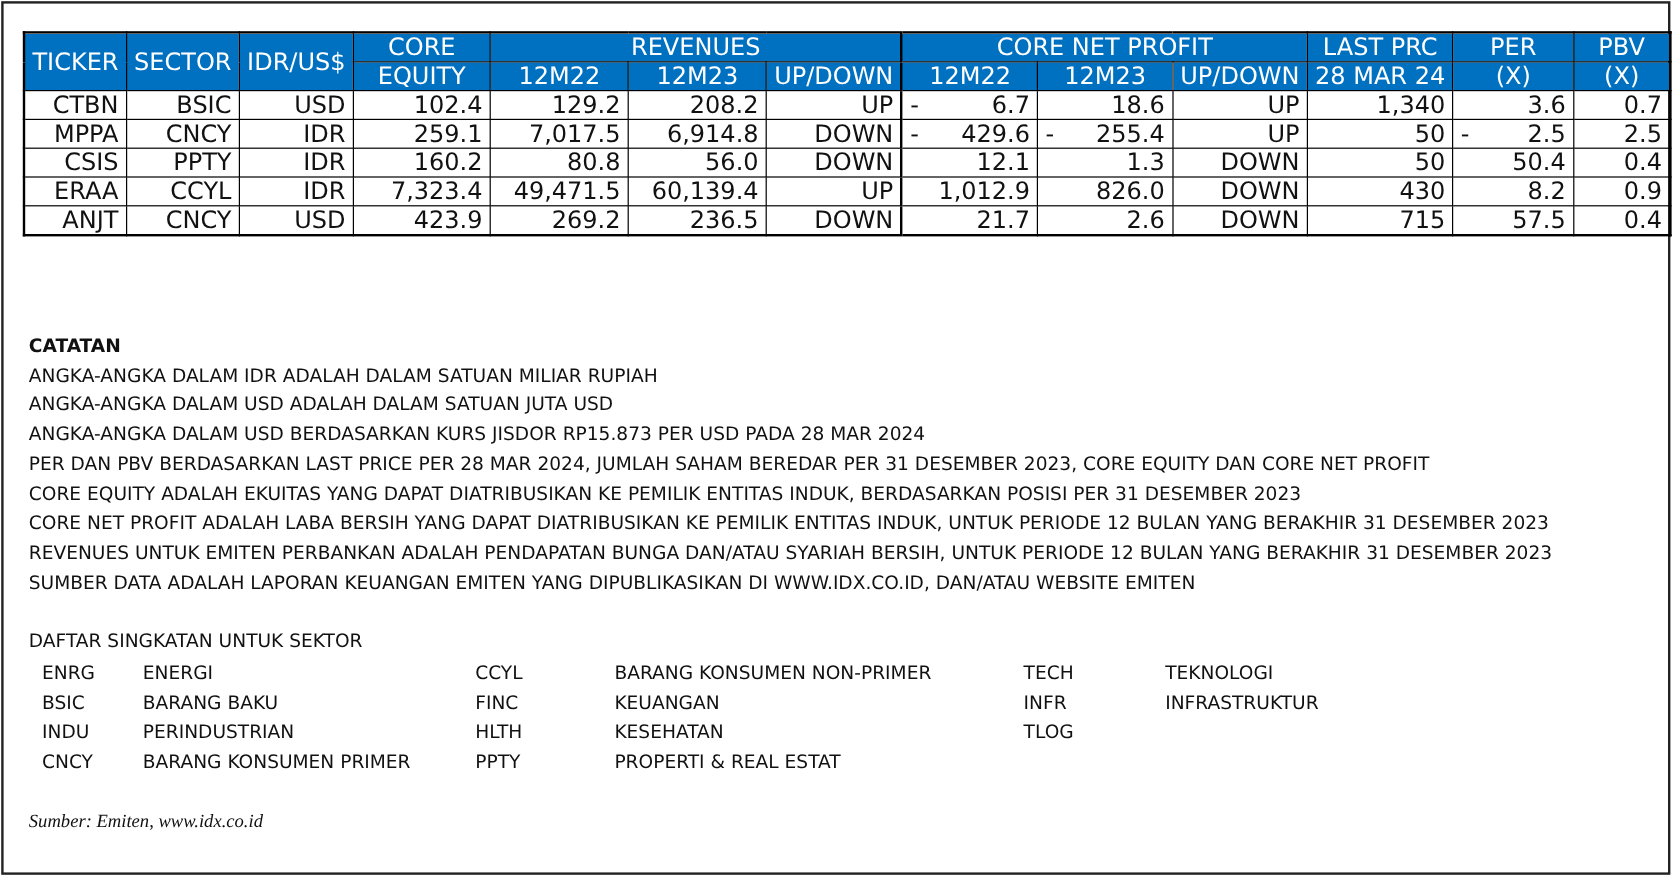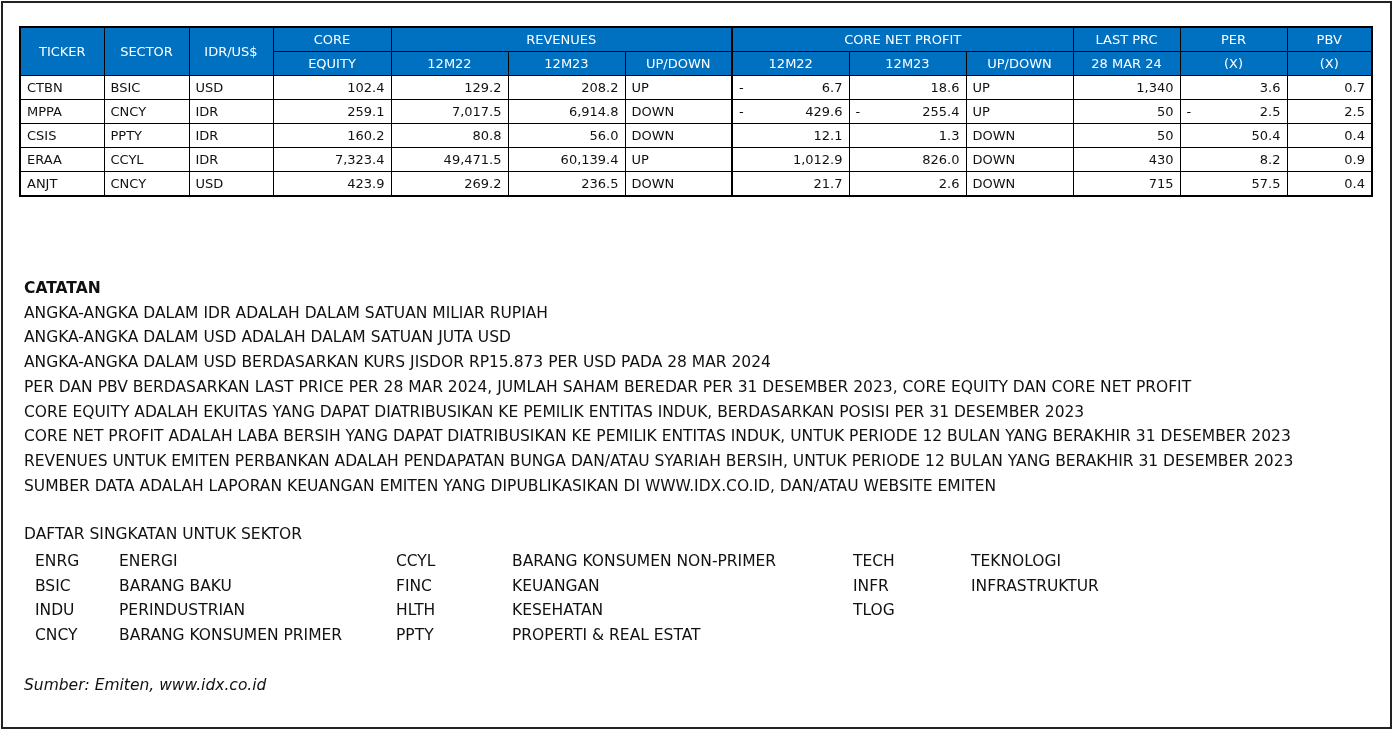--- a/index.html
+++ b/index.html
@@ -1,44 +1,44 @@
 <!DOCTYPE html>
 <html><head>
 <meta charset="utf-8">
 <style>
   html, body { margin: 0; padding: 0; background: #ffffff; }
   body { width: 1393px; height: 729px; position: relative; overflow: hidden;
          font-family: "DejaVu Sans", sans-serif; color: #111; }
   .frame { position: absolute; left: 1px; top: 1px; width: 1387px; height: 724px;
            border: 2px solid #222; box-sizing: content-box; }
   table.fin { position: absolute; left: 19px; top: 26px; border-collapse: collapse;
-              table-layout: fixed; font-size: 13px; padding-left: 16px; }
+              table-layout: fixed; font-size: 20px; padding-left: 16px; }
   table.fin th, table.fin td { border: 1.5px solid #000; padding: 0 6px; height: 23px;
               white-space: nowrap; overflow: hidden; line-height: 23px; }
   table.fin th { background: #0070c0; color: #fff; font-weight: normal; text-align: center; }
   table.fin th.tall { vertical-align: middle; }
   table.fin td { text-align: right; }
-  table.fin td.c { text-align: left; }
+  table.fin td.c { text-align: right; }
   table.fin td .neg { float: left; }
   table.fin { border: 2px solid #000; }
   .thick-l { border-left: 2.5px solid #000 !important; }
 
   .notes { position: absolute; left: 24px; top: 276px; font-size: 15.5px; line-height: 24.7px; }
   .notes .title { font-weight: bold; }
   .notes .line { white-space: nowrap; }
 
   .abbr-title { position: absolute; left: 24px; top: 525px; font-size: 15.5px; }
   .abbr { position: absolute; top: 549px; font-size: 15.5px; line-height: 24.7px; }
   .abbr .row { white-space: nowrap; display: flex; }
   .abbr .code { display: inline-block; }
   .col1 { left: 24px; margin-left: 11px; } .col1 .code { width: 84px; }
   .col2 { left: 396px; } .col2 .code { width: 116px; }
   .col3 { left: 853px; } .col3 .code { width: 118px; }
 
-  .source { position: absolute; left: 24px; top: 676px; font-size: 15.5px; font-style: italic; }
+  .source { position: absolute; left: 24px; top: 676px; font-size: 15.5px; font-style: italic; font-family: Liberation Serif, serif; }
 </style>
 </head>
 <body>
 
 <div class="frame"></div>
 
 <table class="fin">
   <colgroup>
     <col style="width:84px">
       <col style="width:85px">

